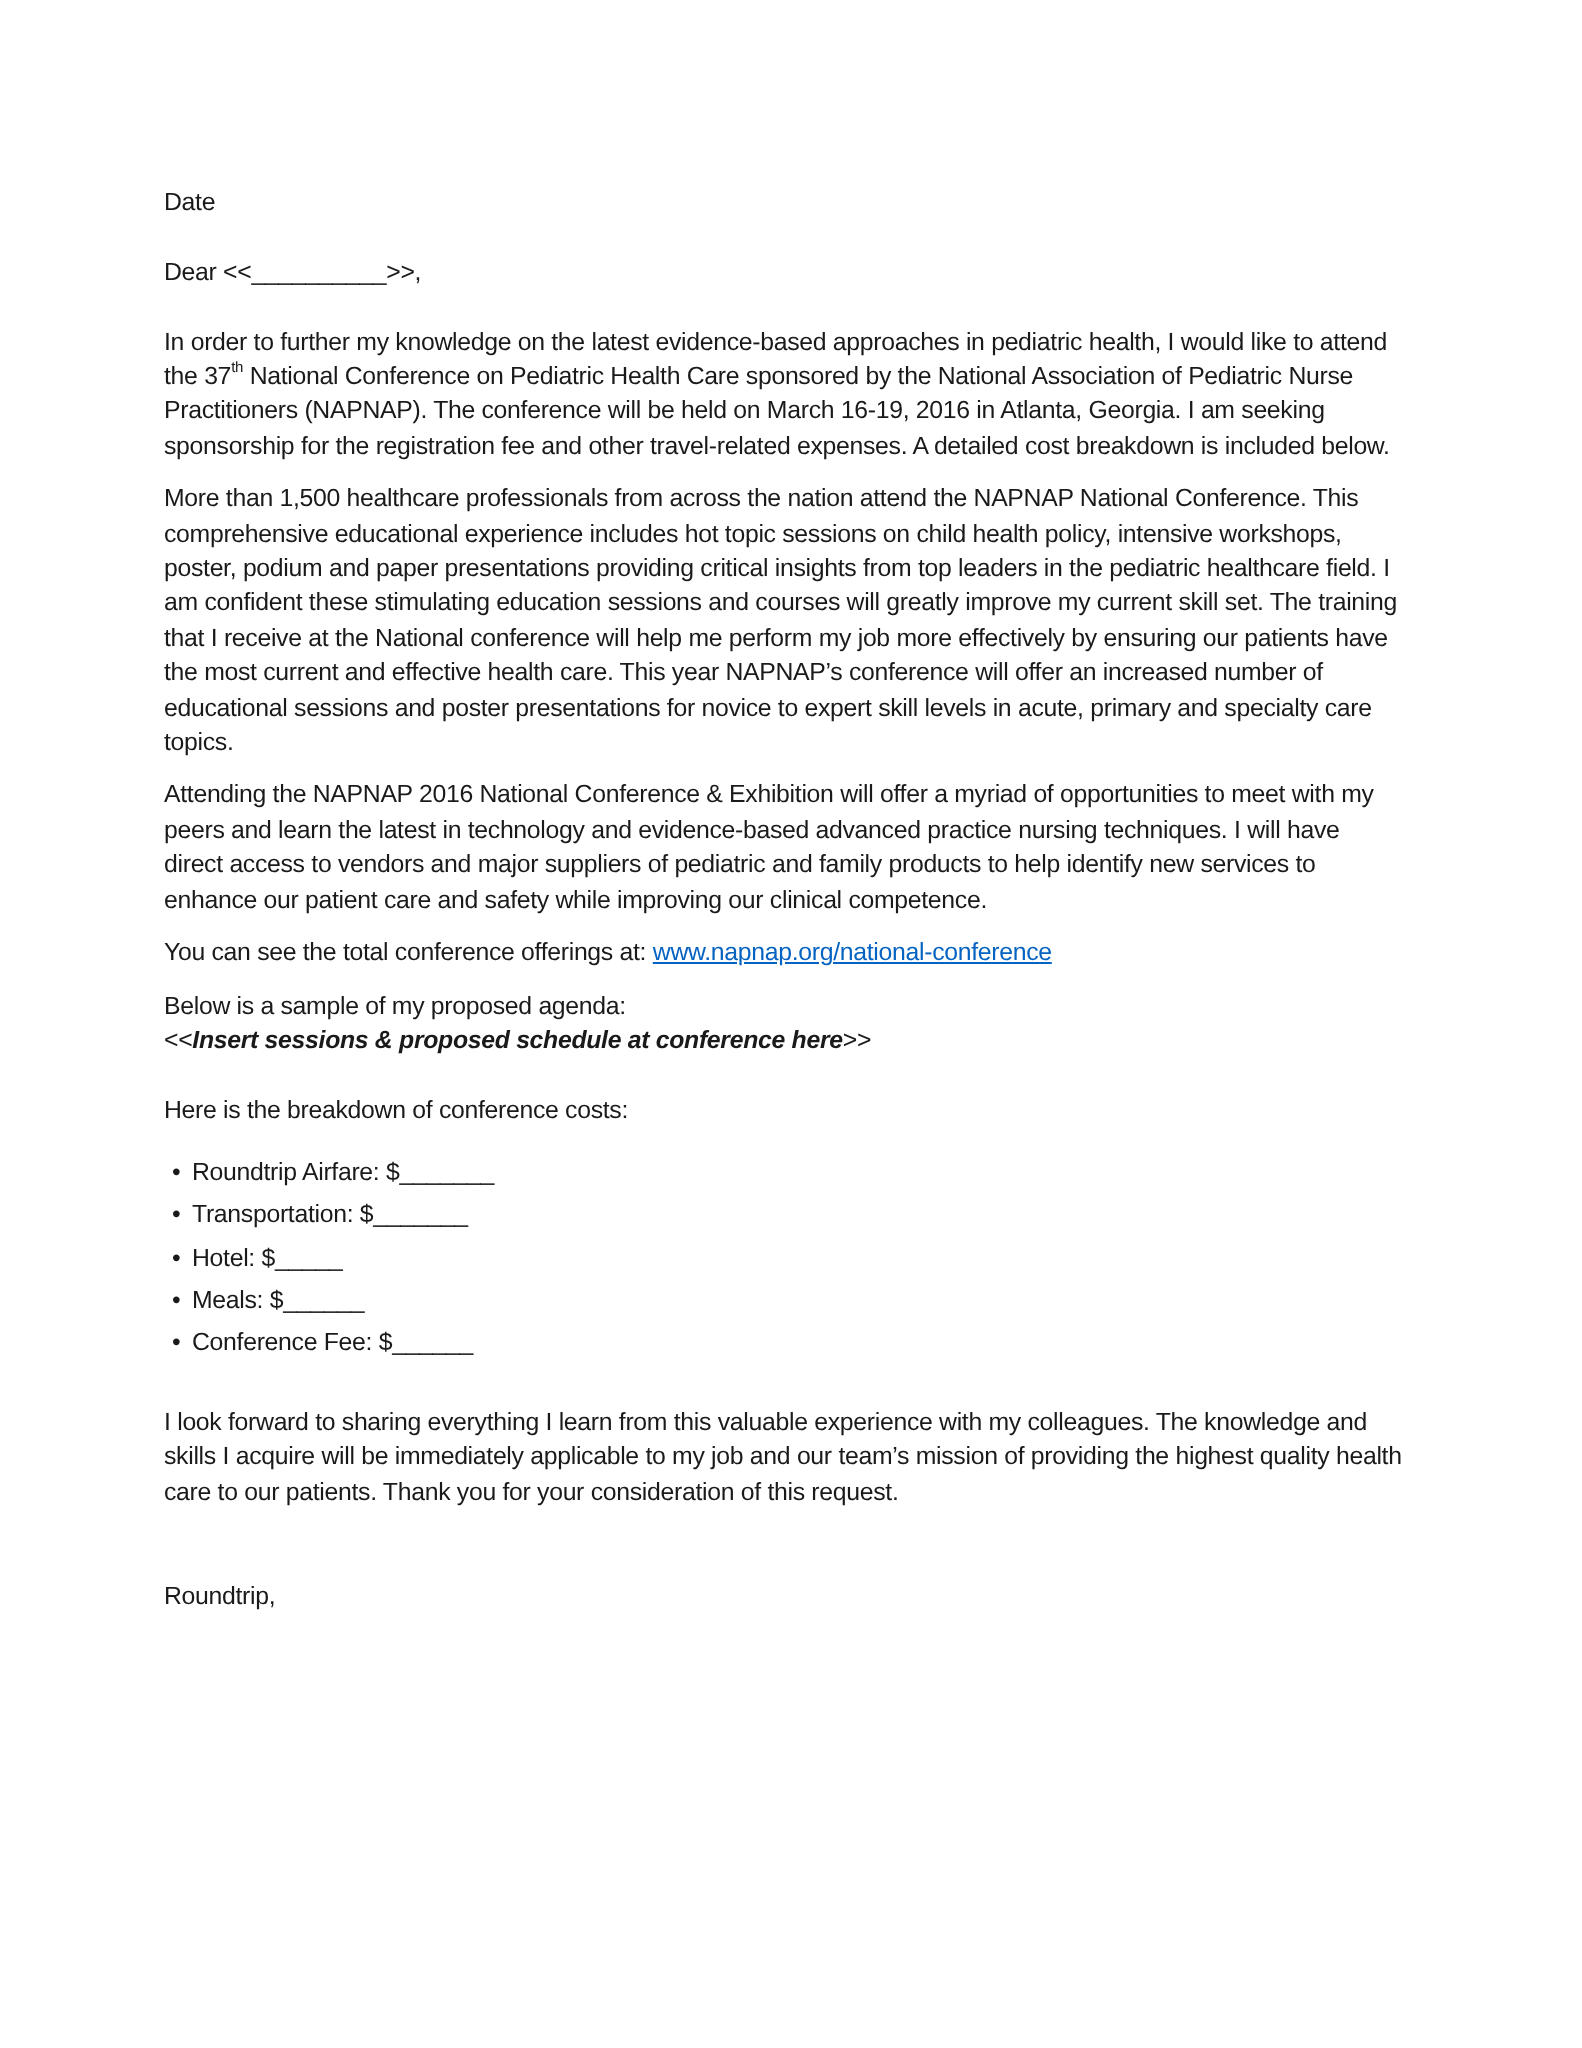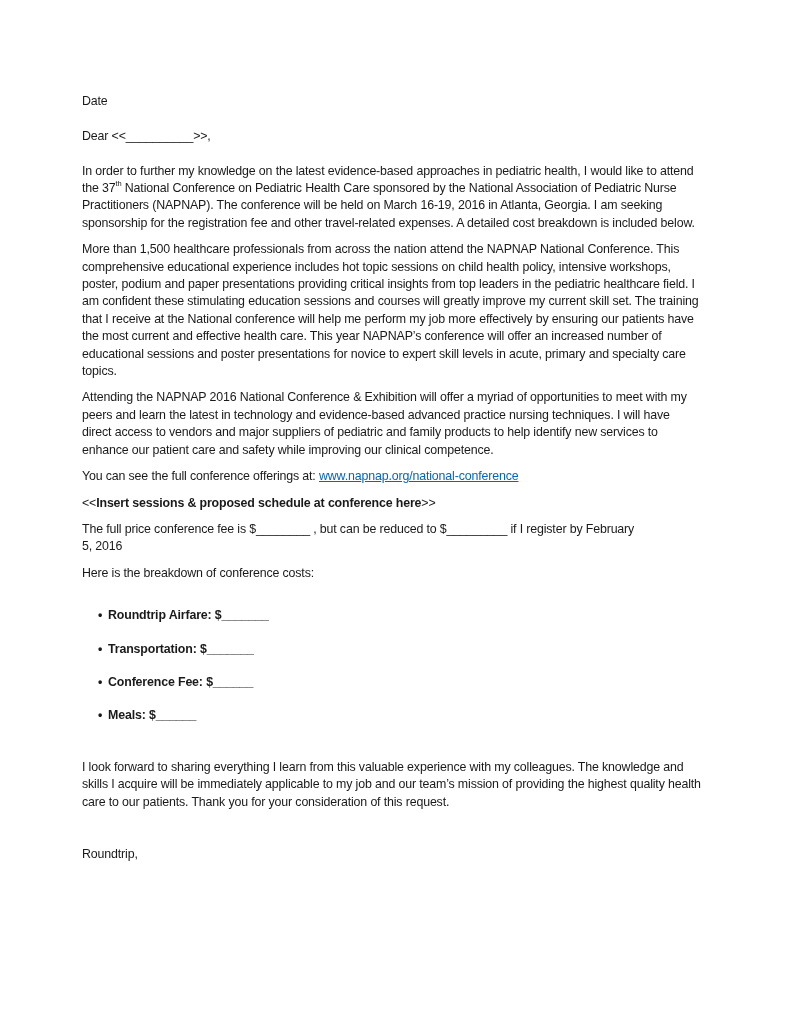--- a/index.html
+++ b/index.html
@@ -10,60 +10,61 @@
     }
     .page {
       position: absolute; left: 82px; top: 93px; width: 620px;
       font-size: 12.4px; line-height: 17.4px; letter-spacing: -0.15px;
     }
     p { margin: 0; }
     .gap { height: 17.4px; }
     .gap-s { height: 9px; }
     sup { font-size: 7.5px; line-height: 0; position: relative; top: -1px; vertical-align: super; }
     a.link { color: #0563c1; text-decoration: underline; text-align: right; }
-    .bold { font-weight: bold; }
+    .bold { font-weight: bold; font-style: italic; }
     ul.costs { list-style: none; margin: 0; padding: 0; }
-    ul.costs li { margin: 16px; padding: 0; font-weight: bold; }
+    ul.costs li { margin: 4px; padding: 0; }
     ul.costs li .bullet { display: inline-block; width: 10px; }
   </style>
 </head>
 <body>
 
 <div class="page">
   <p>Date</p>
   <div class="gap"></div>
   <p>Dear &lt;&lt;__________&gt;&gt;,</p>
   <div class="gap"></div>
 
   <p><span>In order to further my knowledge on the latest evidence-based approaches in pediatric health, I would like to attend the 37</span><sup>th</sup><span> National Conference on Pediatric Health Care sponsored by the National Association of Pediatric Nurse Practitioners (NAPNAP). The conference will be held on March 16-19, 2016 in Atlanta, Georgia. I am seeking sponsorship for the registration fee and other travel-related expenses. A detailed cost breakdown is included below.</span></p>
   <div class="gap-s"></div>
 
   <p>More than 1,500 healthcare professionals from across the nation attend the NAPNAP National Conference.  This comprehensive educational experience includes hot topic sessions on child health policy, intensive workshops, poster, podium and paper presentations providing critical insights from top leaders in the pediatric healthcare field. I am confident these stimulating education sessions and courses will greatly improve my current skill set. The training that I receive at the National conference will help me perform my job more effectively by ensuring our patients have the most current and effective health care. This year NAPNAP’s conference will offer an increased number of educational sessions and poster presentations for novice to expert skill levels in acute, primary and specialty care topics.</p>
   <div class="gap-s"></div>
 
   <p>Attending the NAPNAP 2016 National Conference &amp; Exhibition will offer a myriad of opportunities to meet with my peers and learn the latest in technology and evidence-based advanced practice nursing techniques. I will have direct access to vendors and major suppliers of pediatric and family products to help identify new services to enhance our patient care and safety while improving our clinical competence.</p>
   <div class="gap-s"></div>
 
-  <p><span>You can see the full conference offerings at: </span><a class="link">www.napnap.org/national-conference</a></p>
+  <p><span>You can see the total conference offerings at: </span><a class="link">www.napnap.org/national-conference</a></p>
   <div class="gap-s"></div>
 
+  <p>Below is a sample of my proposed agenda:</p>
   <p><span>&lt;&lt;</span><span class="bold">Insert sessions &amp; proposed schedule at conference here</span><span>&gt;&gt;</span></p>
   <div class="gap-s"></div>
 
-  <p style="width:560px">The full price conference fee is $________ , but can be reduced to $_________ if I register by February 5, 2016</p>
   <div class="gap-s"></div>
 
   <p>Here is the breakdown of conference costs:</p>
   <div class="gap-s"></div>
 
   <ul class="costs">
     <li><span class="bullet">•</span><span>Roundtrip Airfare: $_______</span></li>
     <li><span class="bullet">•</span><span>Transportation: $_______</span></li>
+    <li><span class="bullet">•</span><span>Hotel: $_____</span></li>
+    <li><span class="bullet">•</span><span>Meals: $______</span></li>
     <li><span class="bullet">•</span><span>Conference Fee: $______</span></li>
-    <li><span class="bullet">•</span><span>Meals: $______</span></li>
   </ul>
   <div class="gap-s"></div>
 
   <div class="gap-s"></div>
 
   <p>I look forward to sharing everything I learn from this valuable experience with my colleagues. The knowledge and skills I acquire will be immediately applicable to my job and our team’s mission of providing the highest quality health care to our patients. Thank you for your consideration of this request.</p>
   <div class="gap"></div>
   <div class="gap"></div>
 
   <p>Roundtrip,</p>

